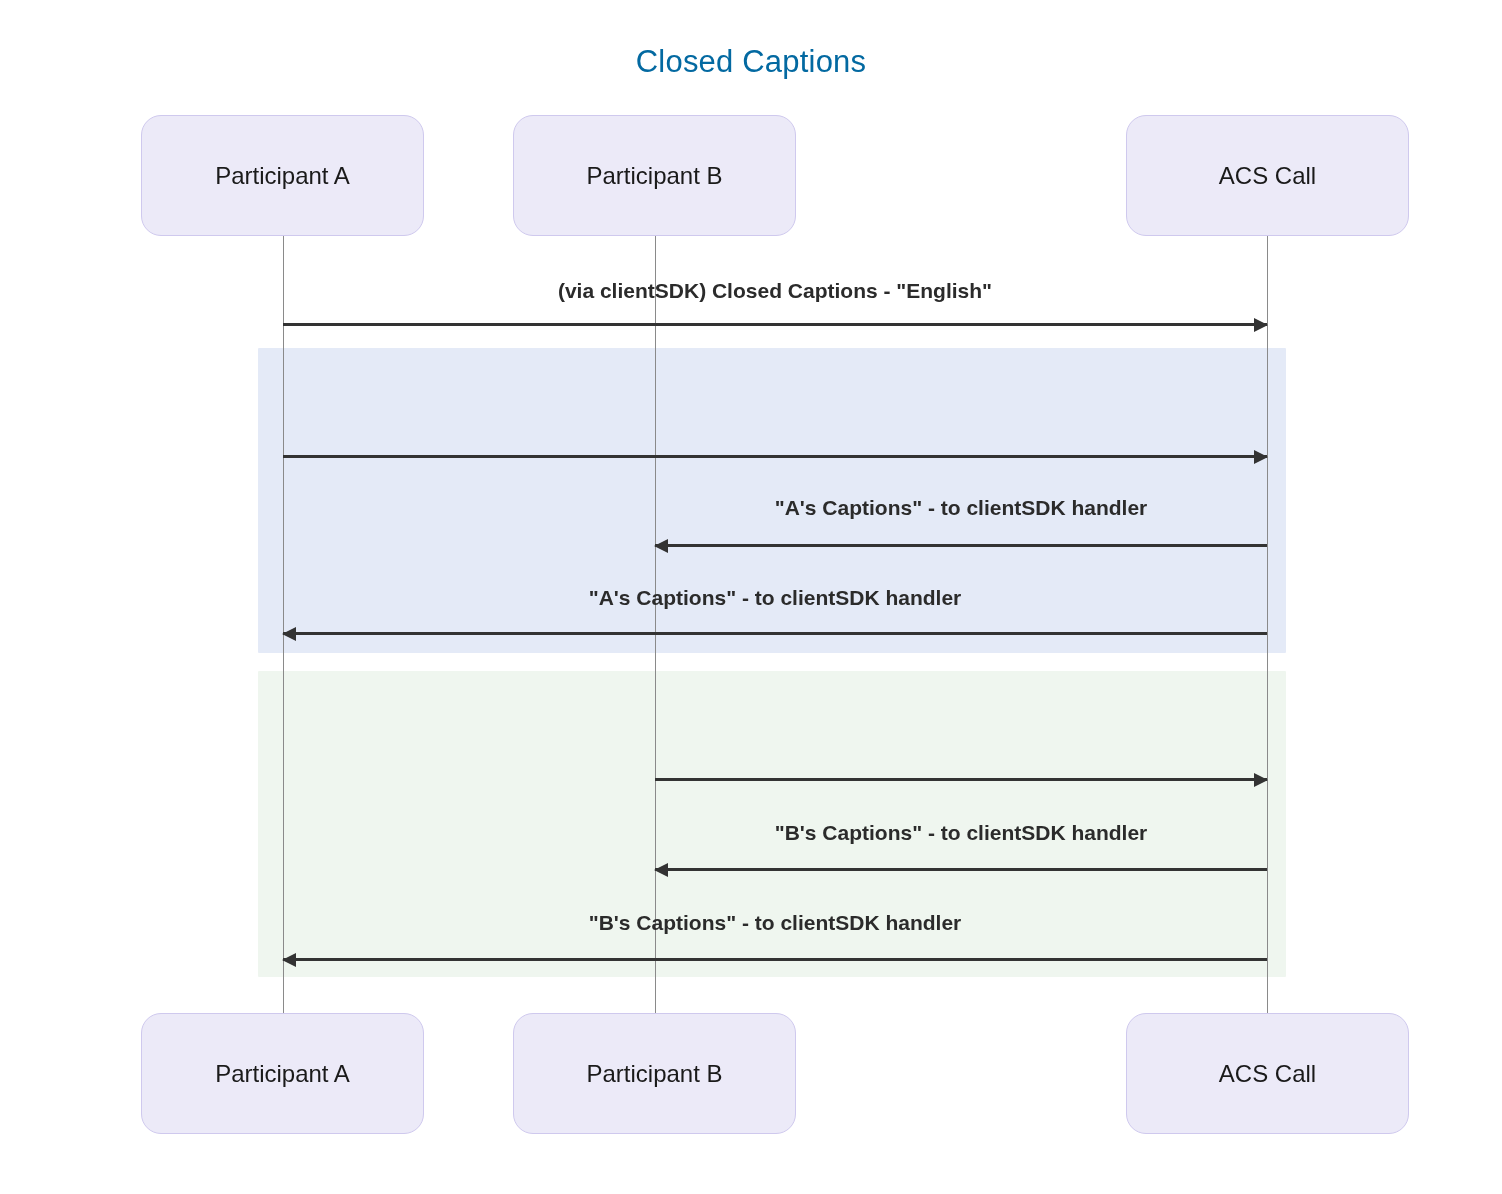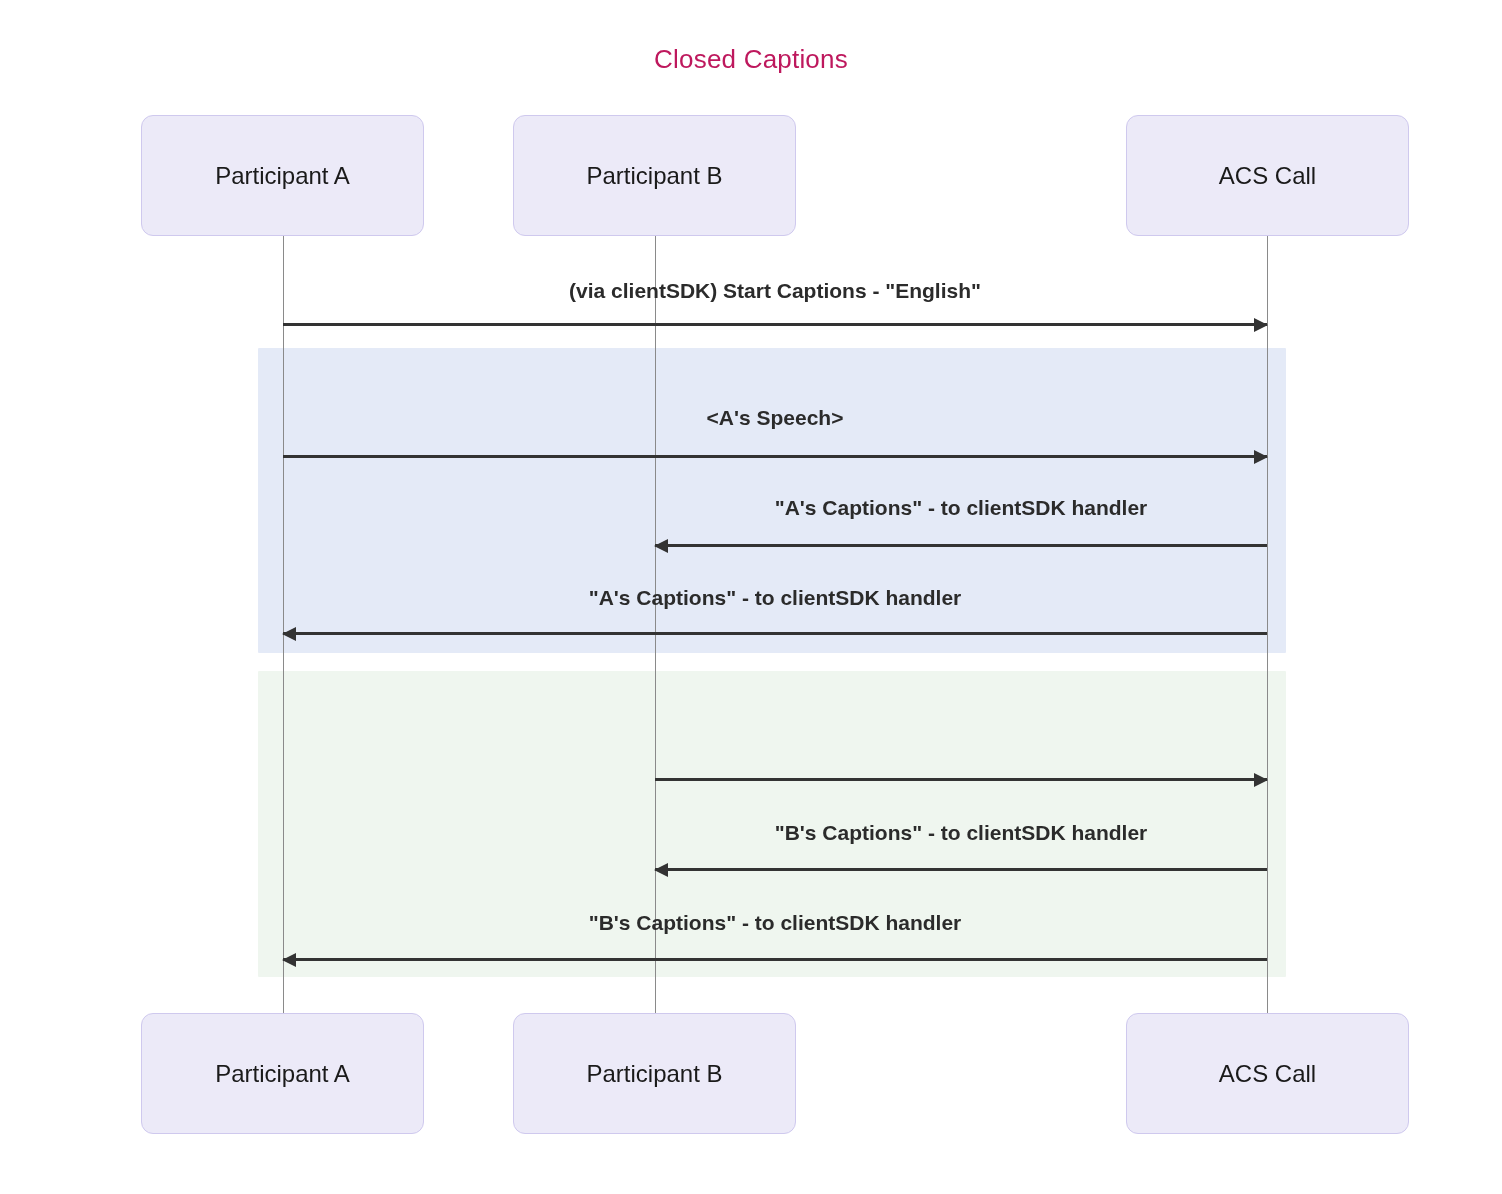--- a/index.html
+++ b/index.html
@@ -20,34 +20,34 @@
     height: 1194px;
   }
 
   
   .diagram-title {
     position: absolute;
     left: 0;
     top: 44px;
     width: 1502px;
     text-align: center;
-    font-size: 26px;
+    font-size: 31px;
     font-weight: 400;
-    color: #be185d;
+    color: #0369a1;
     letter-spacing: 0.2px;
   }
 
   
   .actor-box {
     position: absolute;
     width: 283px;
     height: 121px;
     background: #ECEAF8;
     border: 1px solid #CFC9EE;
-    border-radius: 12px;
+    border-radius: 20px;
     box-sizing: border-box;
     display: flex;
     align-items: center;
     justify-content: center;
   }
   .actor-label {
     font-size: 24px;
     font-weight: 400;
     color: #1a1a1a;
     font-family: "Liberation Sans", "DejaVu Sans", sans-serif;
@@ -136,27 +136,26 @@
   <div class="actor-box" style="left:141px; top:1013px;">
     <span class="actor-label">Participant A</span>
   </div>
   <div class="actor-box" style="left:513px; top:1013px;">
     <span class="actor-label">Participant B</span>
   </div>
   <div class="actor-box" style="left:1126px; top:1013px;">
     <span class="actor-label">ACS Call</span>
   </div>
 
-  <div class="msg-label" style="left:283px; top:279px; width:984px;">(via clientSDK) Start Captions - "English"</div>
+  <div class="msg-label" style="left:283px; top:279px; width:984px;">(via clientSDK) Closed Captions - "English"</div>
   <div class="msg" style="left:283px; top:323px; width:984px;">
     <div class="msg-line"></div>
     <div class="arrowhead right"></div>
   </div>
 
-  <div class="msg-label" style="left:283px; top:406px; width:984px;">&lt;A's Speech&gt;</div>
   <div class="msg" style="left:283px; top:455px; width:984px;">
     <div class="msg-line"></div>
     <div class="arrowhead right"></div>
   </div>
 
   <div class="msg-label" style="left:655px; top:496px; width:612px;">"A's Captions" - to clientSDK handler</div>
   <div class="msg" style="left:655px; top:544px; width:612px;">
     <div class="msg-line"></div>
     <div class="arrowhead left"></div>
   </div>

